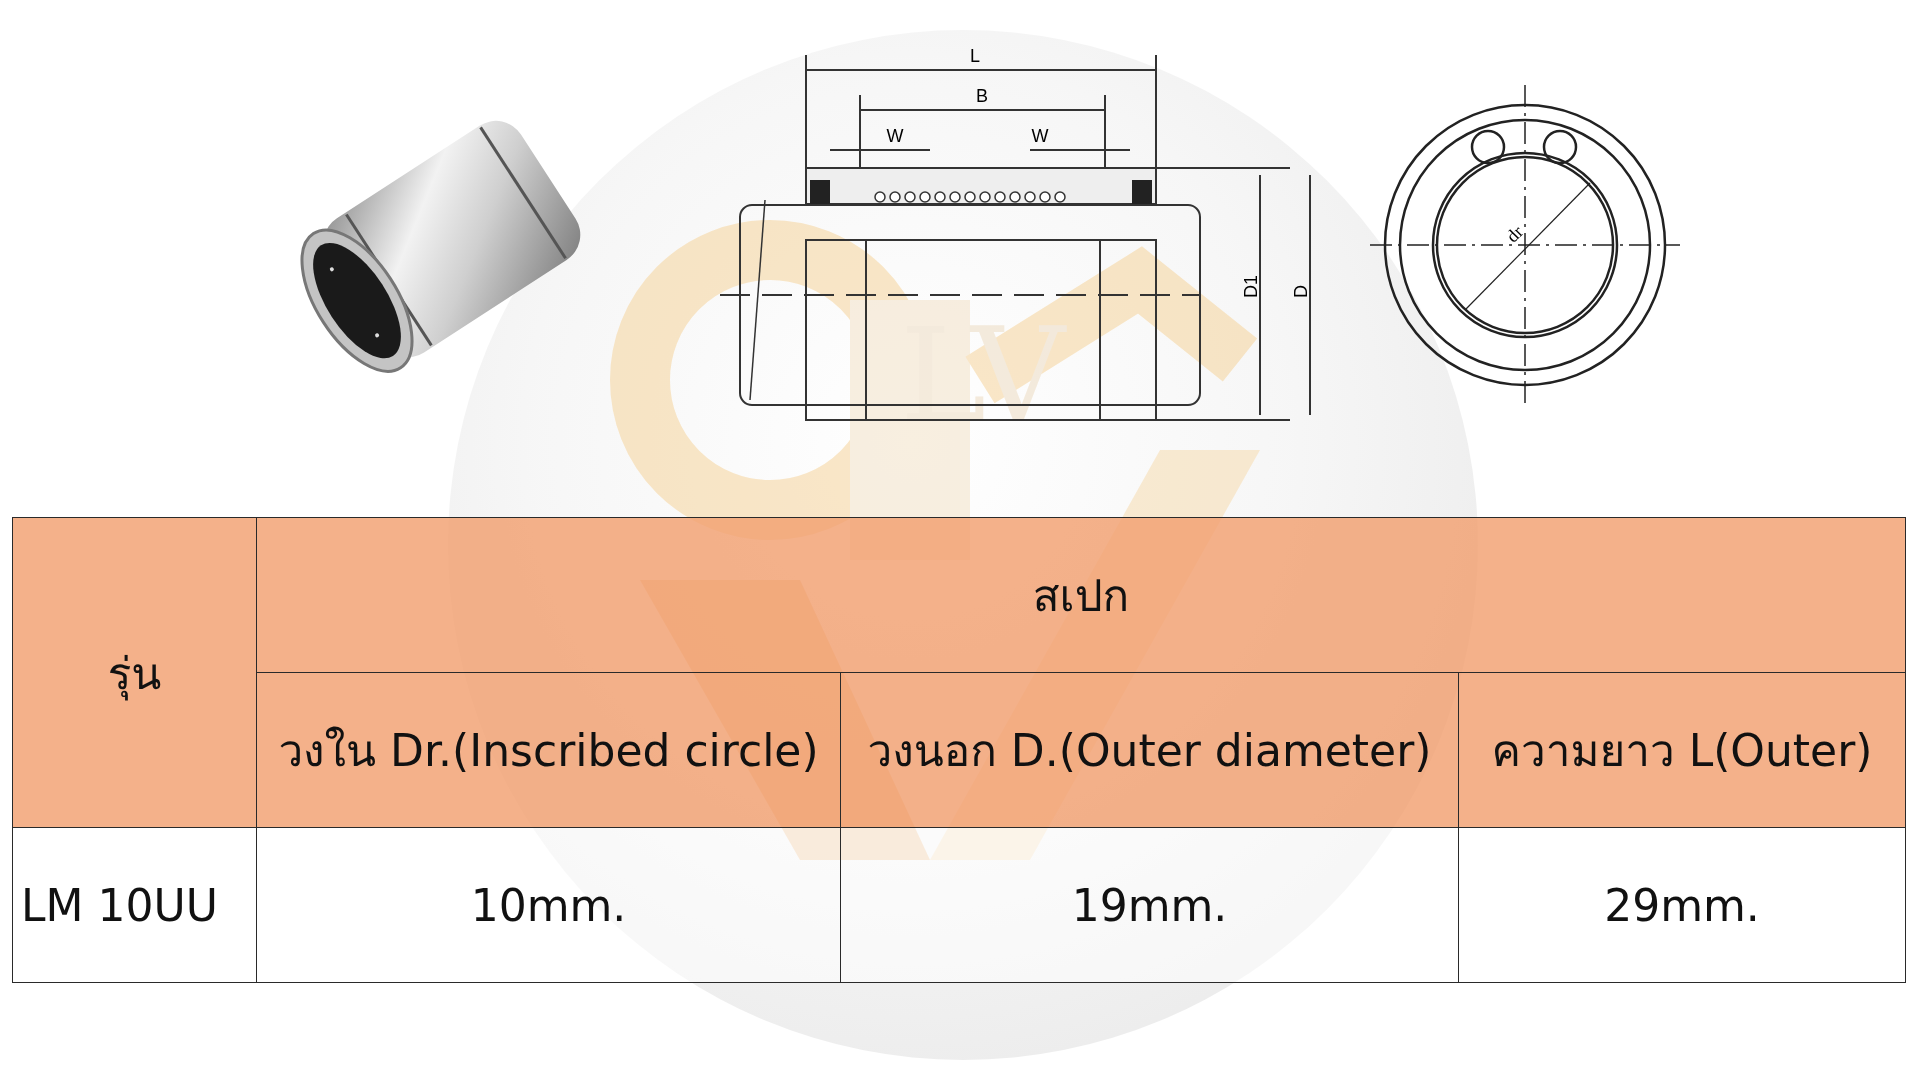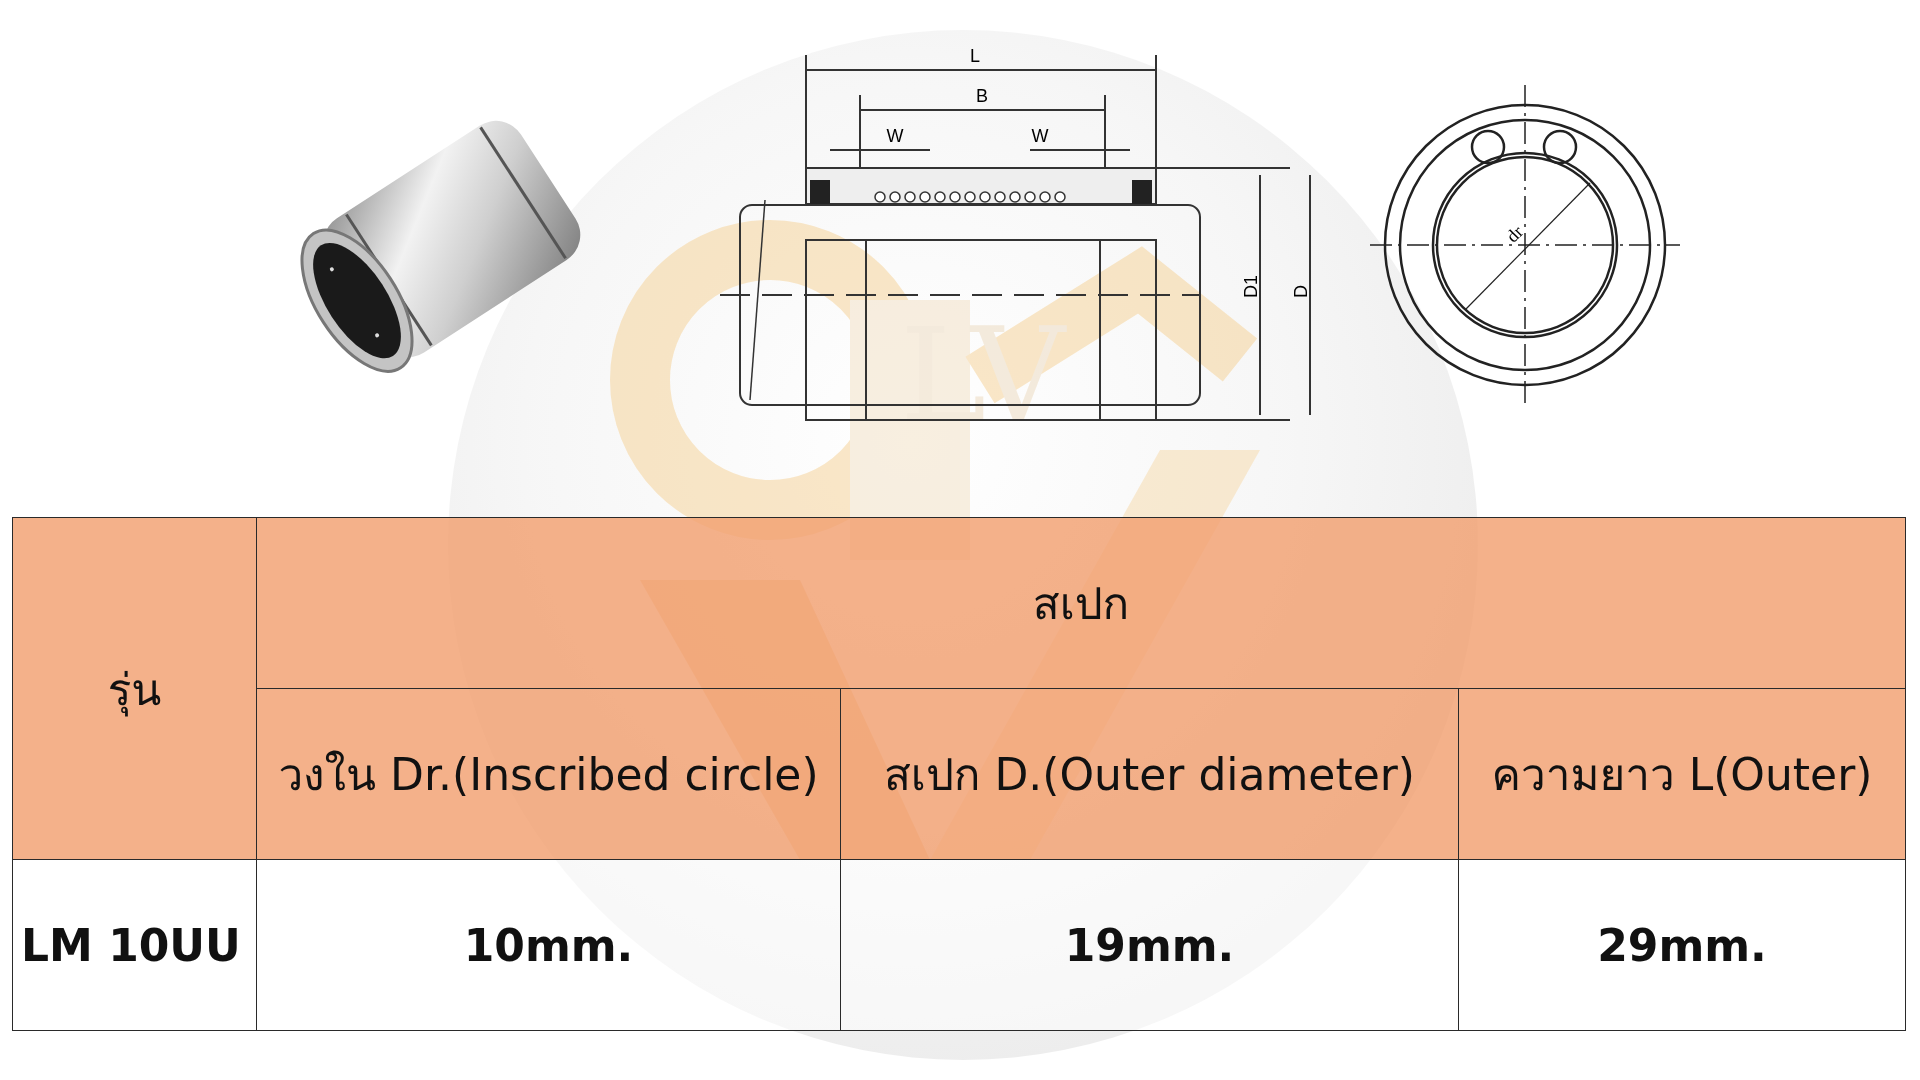--- a/index.html
+++ b/index.html
@@ -4,25 +4,25 @@
 <style>
   html, body { margin:0; padding:0; }
   body { width:1920px; height:1080px; background:#ffffff; position:relative; overflow:hidden; font-family:"DejaVu Sans", sans-serif; color:#111; }
   .wm-circle { position:absolute; left:448px; top:30px; width:1030px; height:1030px; border-radius:50%;
     background: radial-gradient(circle at 45% 40%, #ffffff 0%, #f6f6f6 45%, #ececec 75%, #e4e4e4 100%); opacity:.95; }
   .wm-logo { position:absolute; left:600px; top:220px; width:760px; height:700px; opacity:.55; }
   .photo { position:absolute; left:270px; top:100px; width:330px; height:290px; }
   .side-drawing { position:absolute; left:720px; top:40px; width:620px; height:390px; }
   .circle-drawing { position:absolute; left:1360px; top:85px; width:330px; height:320px; }
   table.spec { position:absolute; left:12px; top:517px; width:1893px; border-collapse:collapse; table-layout:fixed; z-index:2; }
-  table.spec td { border:1.5px solid #2a2a2a; text-align:center; vertical-align:middle; font-size:44px; padding:8px; }
+  table.spec td { border:1.5px solid #2a2a2a; text-align:center; vertical-align:middle; font-size:44px; padding:0; }
   .hdr { background:rgba(242,160,112,0.82); }
   .row1 td { height:154px; }
   .row2 td { height:154px;margin-left:39px; }
-  .row3 td { height:154px; background:rgba(255,255,255,0.55);font-weight:bold; }
+  .row3 td { height:154px; background:rgba(255,255,255,0.55); }
   .left { text-align:left !important; padding-left:8px !important; }
   .sub { font-size:44px; white-space:nowrap; }
 </style>
 </head>
 <body>
 
 <div class="wm-circle"></div>
 <svg class="wm-logo" viewBox="0 0 760 700">
   <circle cx="170" cy="160" r="130" fill="none" stroke="#f6d49c" stroke-width="60"></circle>
   <path d="M 40 360 L 200 640 L 330 640 L 200 360 Z" fill="#f0b87a"></path>
@@ -121,21 +121,21 @@
       <col style="width:618px">
       <col style="width:447px">
   </colgroup>
   <tbody>
       <tr class="row1">
     <td class="hdr" rowspan="2">รุ่น</td>
     <td class="hdr" colspan="3">สเปก</td>
   </tr>
   <tr class="row2">
     <td class="hdr sub">วงใน Dr.(Inscribed circle)</td>
-    <td class="hdr sub">สเปก D.(Outer diameter)</td>
+    <td class="hdr sub">วงนอก D.(Outer diameter)</td>
     <td class="hdr sub">ความยาว L(Outer)</td>
   </tr>
   <tr class="row3">
     <td class="left">LM 10UU</td>
     <td>10mm.</td>
     <td>19mm.</td>
     <td>29mm.</td>
   </tr>
 </tbody>
   </table>

